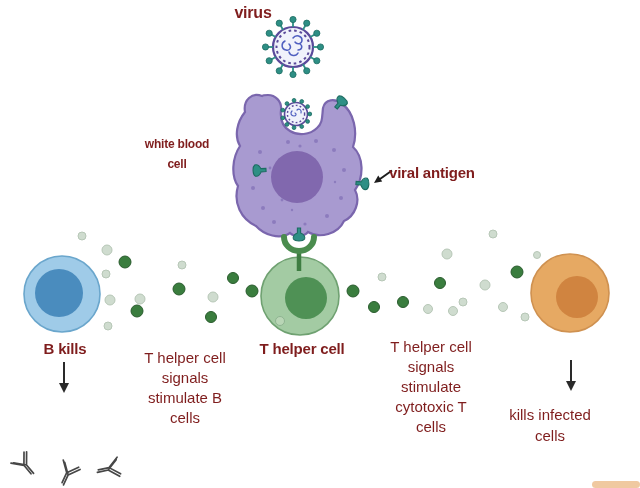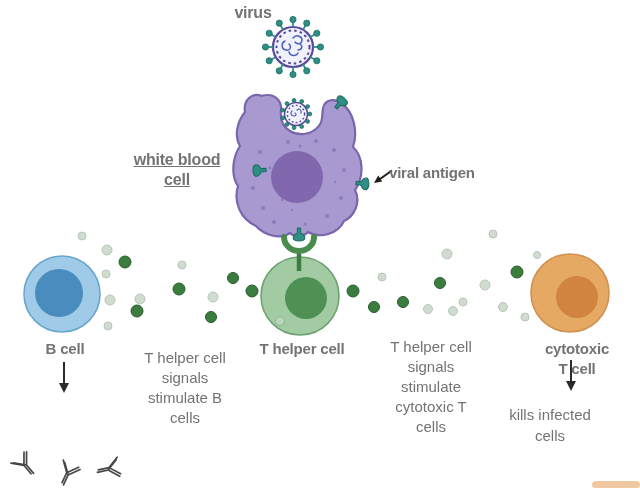--- a/index.html
+++ b/index.html
@@ -1,19 +1,19 @@
 <!DOCTYPE html>
 <html><head>
 <meta charset="utf-8">
 <style>
   html,body{margin:0;padding:0;background:#ffffff;}
   #stage{position:relative;width:640px;height:488px;background:#ffffff;overflow:hidden;
          font-family:"Liberation Sans", sans-serif;}
   #art{position:absolute;left:0;top:0;}
-  .lbl{position:absolute;color:#737373;text-align:center;white-space:pre-line;
+  .lbl{position:absolute;color:#7f1d1d;text-align:center;white-space:pre-line;
        font-size:15px;line-height:20px;transform:translateX(-50%);}
   .bold{font-weight:bold;letter-spacing:-0.2px;}
   .left-align{text-align:center;transform:none;}
 </style>
 </head>
 <body>
 
 <div id="stage">
 
   <svg id="art" width="640" height="488" viewBox="0 0 640 488">
@@ -211,27 +211,26 @@
     </g>
     <g stroke="#1d1d1d" fill="#1d1d1d">
       <line x1="392" y1="170.5" x2="380" y2="179" stroke-width="2"></line>
       <polygon points="374,183 378.2,175.6 382.2,181.4" stroke="none"></polygon>
     </g>
 
     <rect x="592" y="481" width="48" height="7" rx="3.5" fill="#f0c9a0"></rect>
   </svg>
 
   <div class="lbl bold" style="left:253px;top:3px;font-size:16px;">virus</div>
-  <div class="lbl bold" style="left:177px;top:150px;font-size:16px;text-decoration:underline;">white blood
+  <div class="lbl bold" style="left:177px;top:134px;font-size:12px;">white blood
 cell</div>
   <div class="lbl bold left-align" style="left:389px;top:163px;">viral antigen</div>
 
-  <div class="lbl bold" style="left:65px;top:339px;">B cell</div>
+  <div class="lbl bold" style="left:65px;top:339px;">B kills</div>
   <div class="lbl bold" style="left:302px;top:339px;">T helper cell</div>
-  <div class="lbl bold" style="left:577px;top:339px;">cytotoxic T cell</div>
 
   <div class="lbl" style="left:185px;top:348px;">T helper cell
 signals
 stimulate B
 cells</div>
   <div class="lbl" style="left:431px;top:337px;">T helper cell
 signals
 stimulate
 cytotoxic T
 cells</div>

